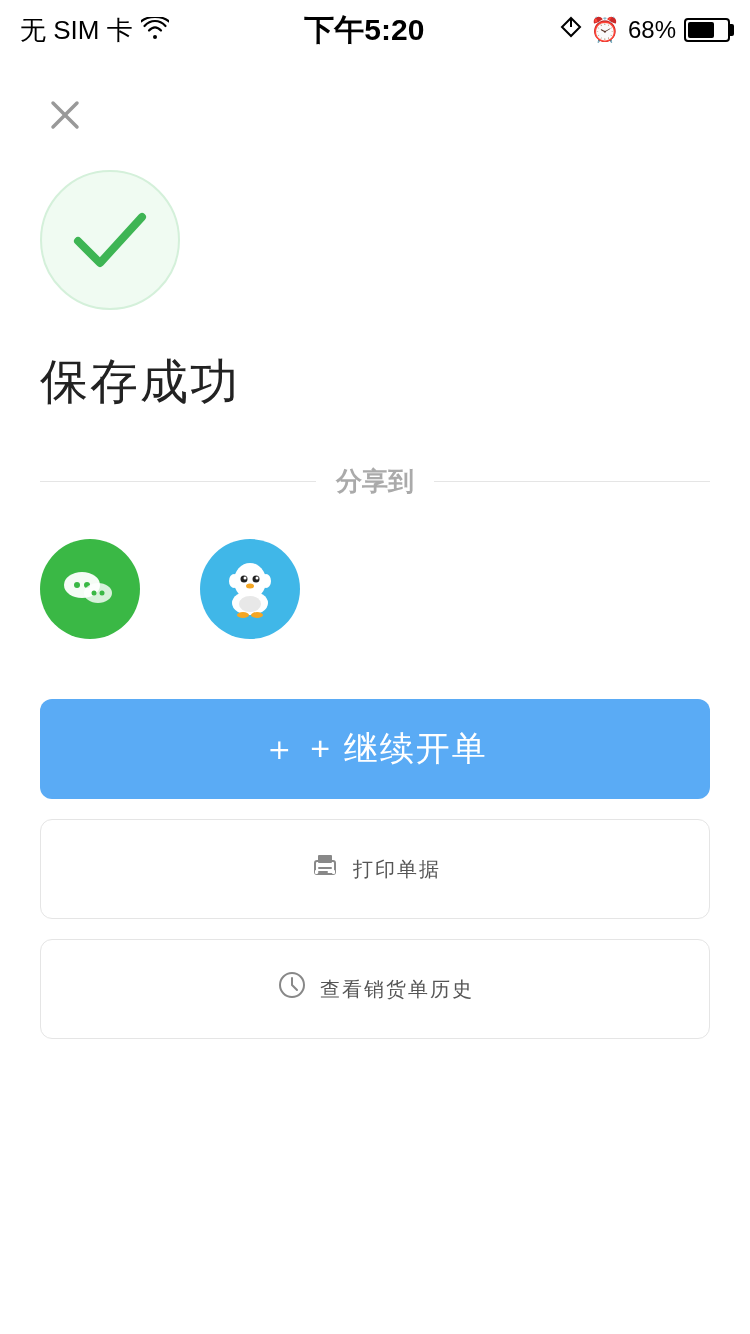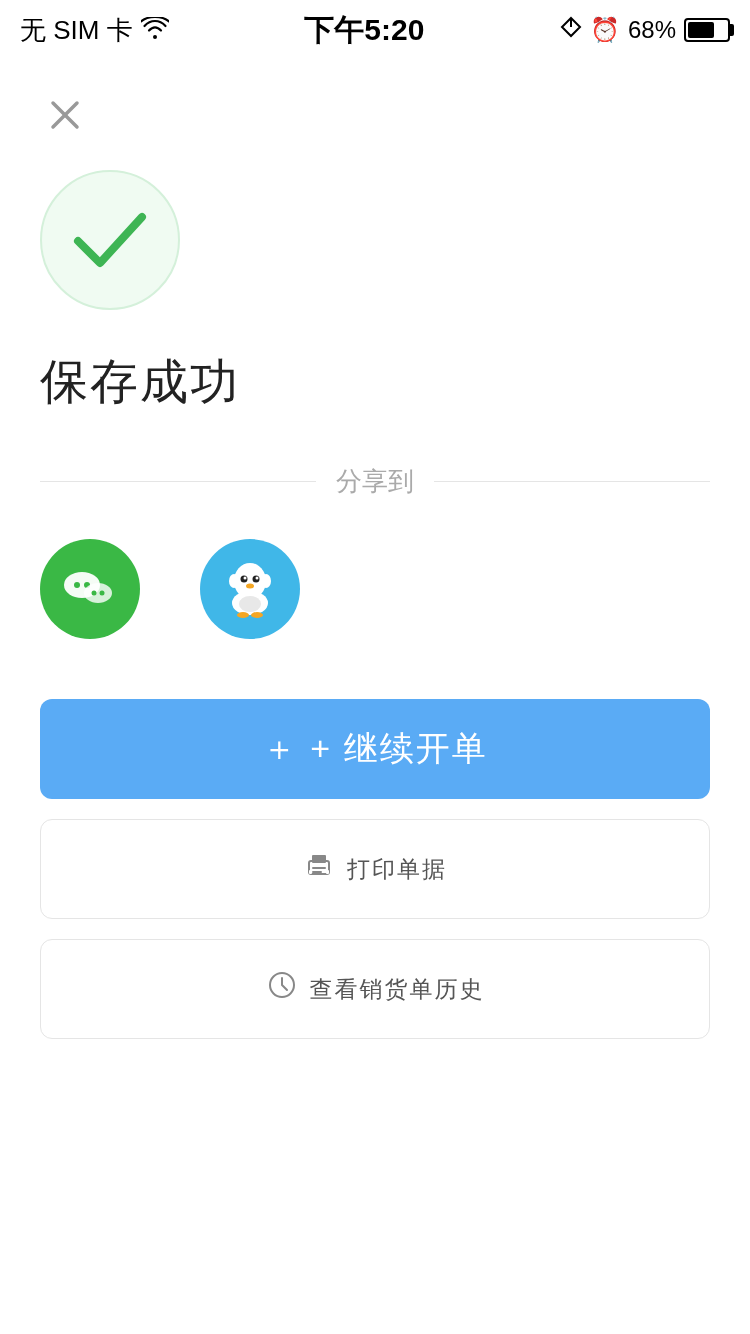--- a/index.html
+++ b/index.html
@@ -131,20 +131,21 @@
       letter-spacing: 2px;
     }
 
     
     .share-divider {
       width: 100%;
       display: flex;
       align-items: center;
       gap: 20px;
       margin-bottom: 40px;
+      font-weight: bold;
     }
 
     .divider-line {
       flex: 1;
       height: 1px;
       background: #e5e5e5;
     }
 
     .share-label {
       font-size: 26px;
@@ -195,21 +196,21 @@
       margin-bottom: 20px;
       letter-spacing: 2px;
     }
 
     .btn-secondary {
       width: 100%;
       height: 100px;
       background: #fff;
       border: 1px solid #e5e5e5;
       border-radius: 12px;
-      font-size: 23px;
+      font-size: 20px;
       color: #555;
       font-weight: 400;
       cursor: pointer;
       display: flex;
       align-items: center;
       justify-content: center;
       gap: 12px;
       margin-bottom: 20px;
       letter-spacing: 2px;
     }

